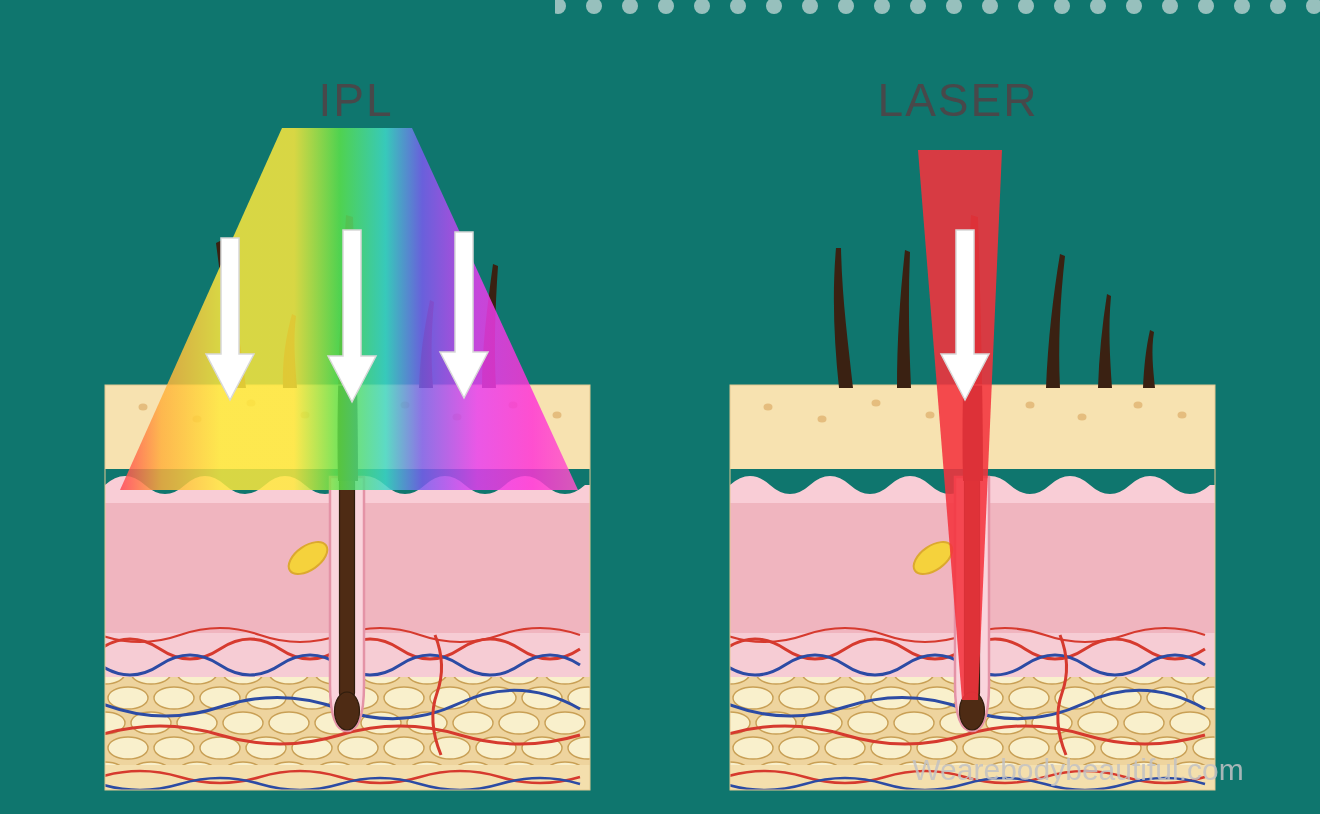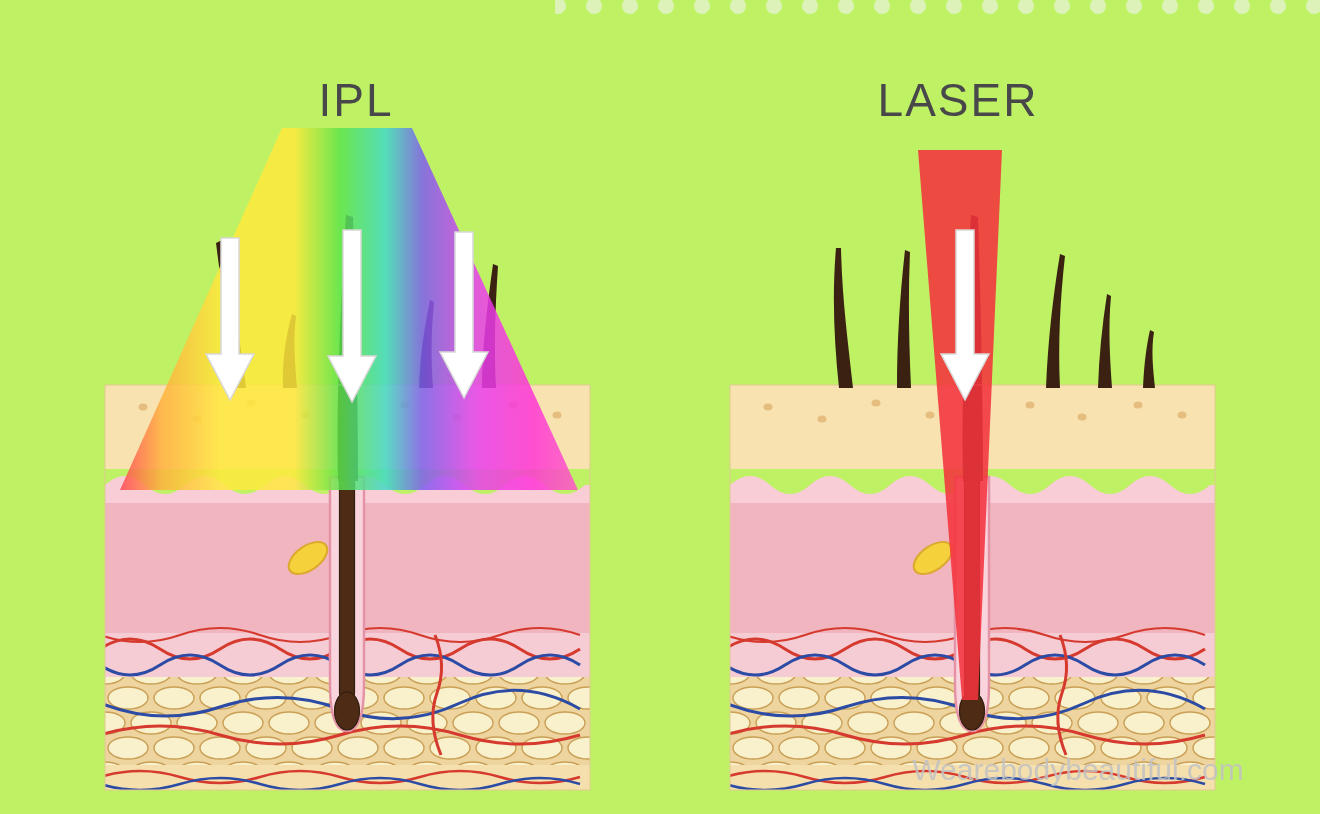--- a/index.html
+++ b/index.html
@@ -1,19 +1,19 @@
 <!DOCTYPE html>
 <html><head>
 <meta charset="utf-8">
 <style>
   html,body{margin:0;padding:0;background:#ffffff;}
   .canvas{
     position:relative;
     width:1320px;height:814px;
-    background:#bef264;
+    background:#0f766e;
     overflow:hidden;
     font-family:"Liberation Sans", sans-serif;
   }
   svg text.panel-title{
     font-family:"Liberation Sans", sans-serif;
     font-size:46px;
     font-weight:500;
     letter-spacing:2px;
     fill:#48484a;
   }

